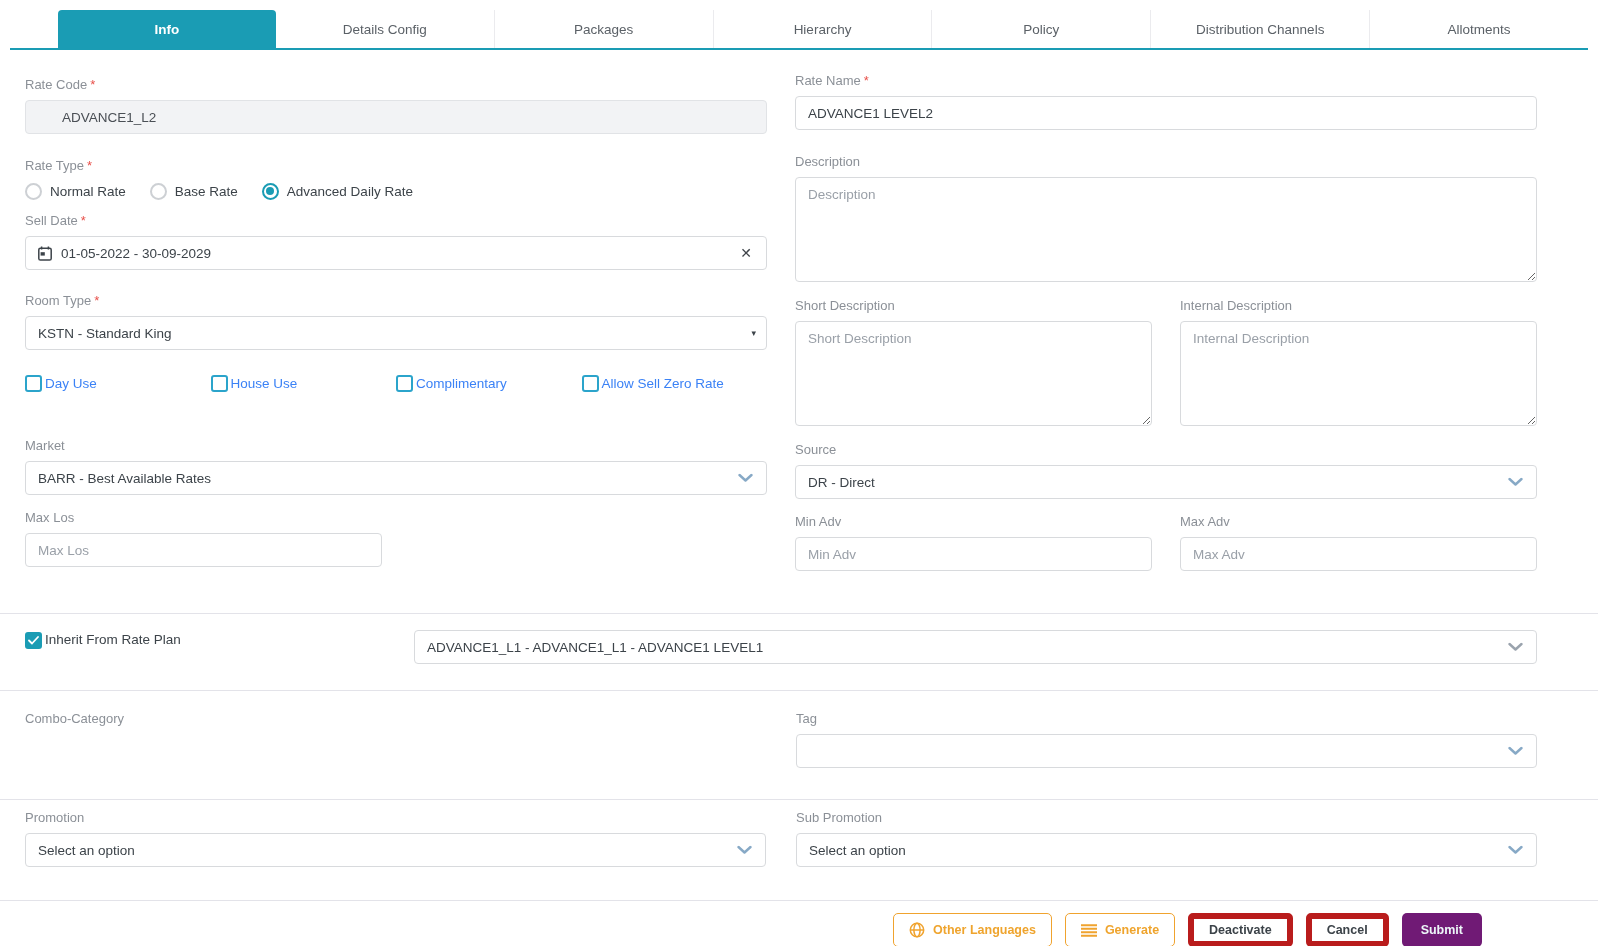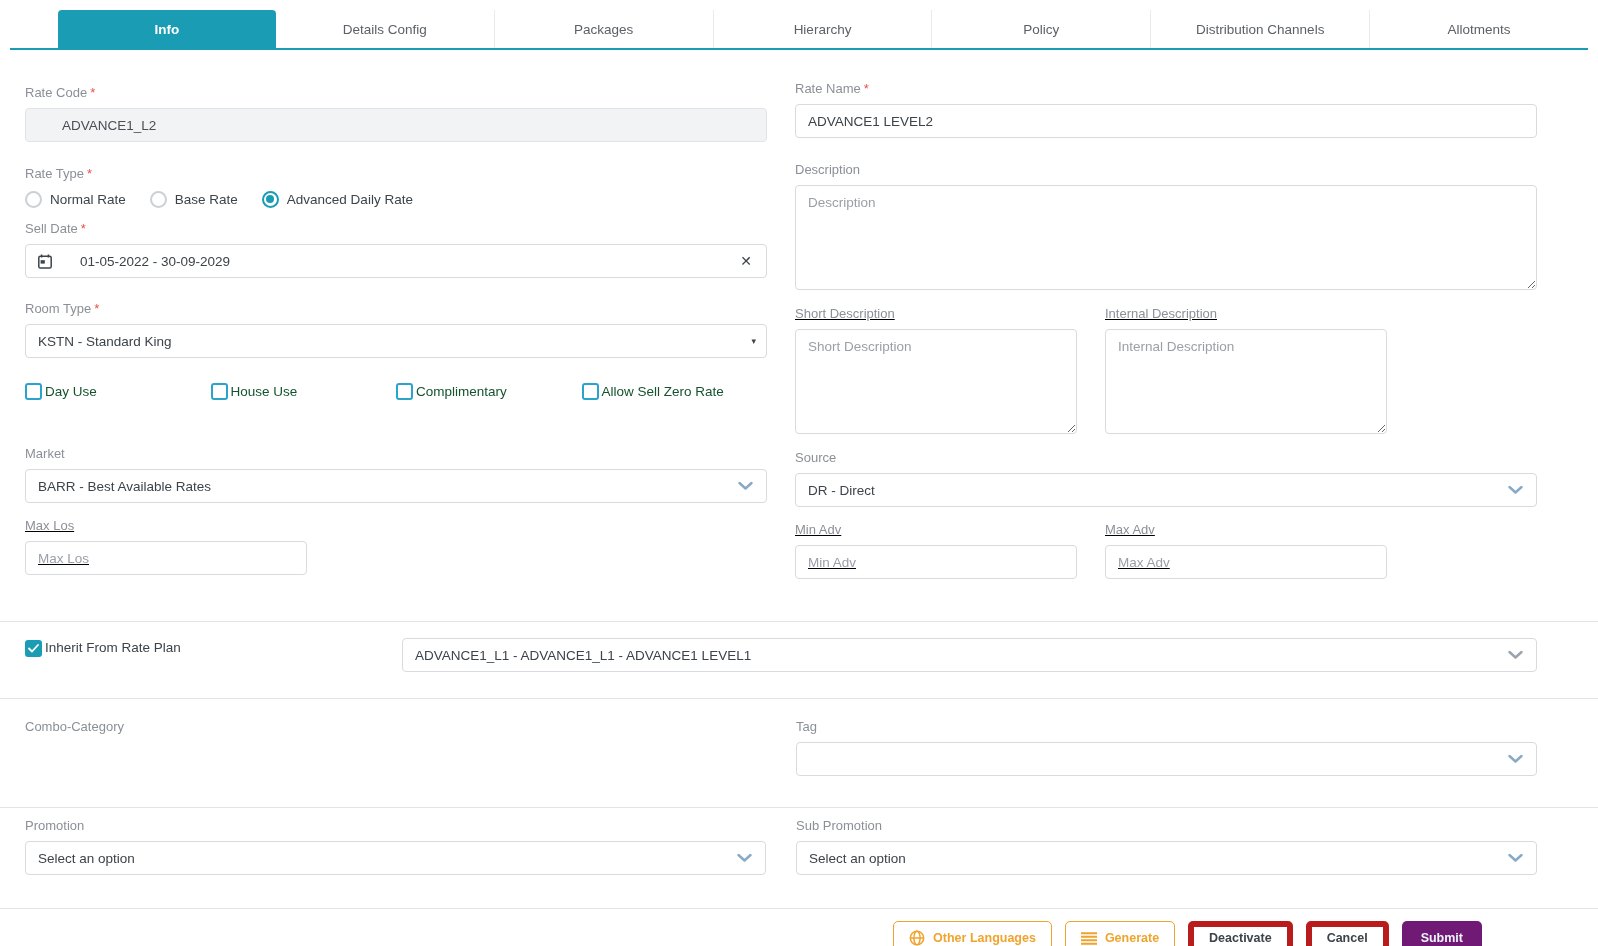--- a/index.html
+++ b/index.html
@@ -1,33 +1,33 @@
 <!DOCTYPE html>
 <html><head>
 <meta charset="utf-8">
 <style>
   * { box-sizing: border-box; margin: 0; padding: 0; }
   html,body { width:1598px; height:946px; background:#fff; overflow:hidden;
     font-family:"Liberation Sans", sans-serif; }
 
   
-  .tabbar { display:flex; margin:10px 10px 12px 10px; border-bottom:2px solid #1a9cb4;padding-left:48px; }
+  .tabbar { display:flex; margin:10px 10px 4px 10px; border-bottom:2px solid #1a9cb4;padding-left:48px; }
   .tab { flex:1; height:38px; display:flex; align-items:center; justify-content:center;
     font-size:13.5px; color:#5b6167; background:#fff; border-right:1px solid #ebebee;
     cursor:pointer; }
   .tab:last-child { border-right:none; }
   .tab.active { background:#1a9cb4; color:#fff; font-weight:bold;
     border-radius:4px 4px 0 0; border-right:none; }
 
   
   .content { padding:19px 61px 0 25px; }
   .columns { display:flex; gap:28px;align-items:center; }
   .col { width:742px; }
   .pair { display:flex; gap:28px; }
-  .pair > div { width:282px;text-decoration:underline; }
+  .pair > div { width:357px; }
 
   .mb24{margin-bottom:24px}.mb23{margin-bottom:23px}.mb15{margin-bottom:15px}
   .mb12{margin-bottom:12px}.mb45{margin-bottom:45px}
 
   label.fl { display:block; font-size:13px; color:#8b9097; margin-bottom:7px; line-height:16px; }
   .req { color:#e8504a; margin-left:3px; }
 
   .input, input.ti { width:100%; height:34px; border:1px solid #d8dadd; border-radius:4px;
     padding:0 12px; font-size:13.5px; color:#3c4349; background:#fff;
     font-family:"Liberation Sans", sans-serif; display:flex; align-items:center; }
@@ -51,32 +51,32 @@
   .radio { width:17px; height:17px; border-radius:50%; border:2px solid #cdd0d4;
     background:#fff; position:relative; flex:none; }
   .radio.checked { border-color:#1a9cb4; }
   .radio.checked::after { content:""; position:absolute; left:50%; top:50%;
     transform:translate(-50%,-50%); width:8px; height:8px; border-radius:50%;
     background:#1a9cb4; }
 
   
   .cb-row { display:grid; grid-template-columns:repeat(4,1fr); height:20px; }
   .cb-item { display:flex; align-items:center; gap:3px; cursor:pointer;
-    font-size:13.5px; color:#14532d; }
+    font-size:13.5px; color:#3b82f6; }
   .cb { width:17px; height:17px; border:2px solid #2ba4cb; border-radius:3px;
     background:#fff; flex:none; display:flex; align-items:center; justify-content:center; }
   .cb.checked { background:#1a9cb4; border-color:#1a9cb4; }
 
   
-  .datefield { gap:28px; position:relative; padding-right:40px; }
+  .datefield { gap:9px; position:relative; padding-right:40px; }
   .clear-x { position:absolute; right:14px; top:50%; transform:translateY(-50%);
     color:#3e4349; font-size:14px; cursor:pointer; line-height:1; }
 
   hr.divider { border:0; border-top:1px solid #e3e3e9; margin-left:-25px; margin-right:-61px; }
-  .inherit-row { display:grid; grid-template-columns:357px 1fr; gap:20px;
+  .inherit-row { display:grid; grid-template-columns:357px 1fr; gap:32px;
     padding-top:16px; align-items:center; }
   .inherit-label { display:flex; align-items:flex-start; gap:3px; font-size:13.5px;
     color:#3c4349; cursor:pointer; align-self:start; padding-top:2px; }
   .two-col-row { display:flex; gap:30px; }
   .two-col-row > div { width:742px; }
 
   
   .footer { display:flex; justify-content:flex-end; gap:13px; padding:12px 55px 0 0; }
   .btn { height:34px; border-radius:5px; font-size:12.5px; font-weight:bold;
     padding:0 15px; background:#fff; display:flex; align-items:center; gap:8px;

